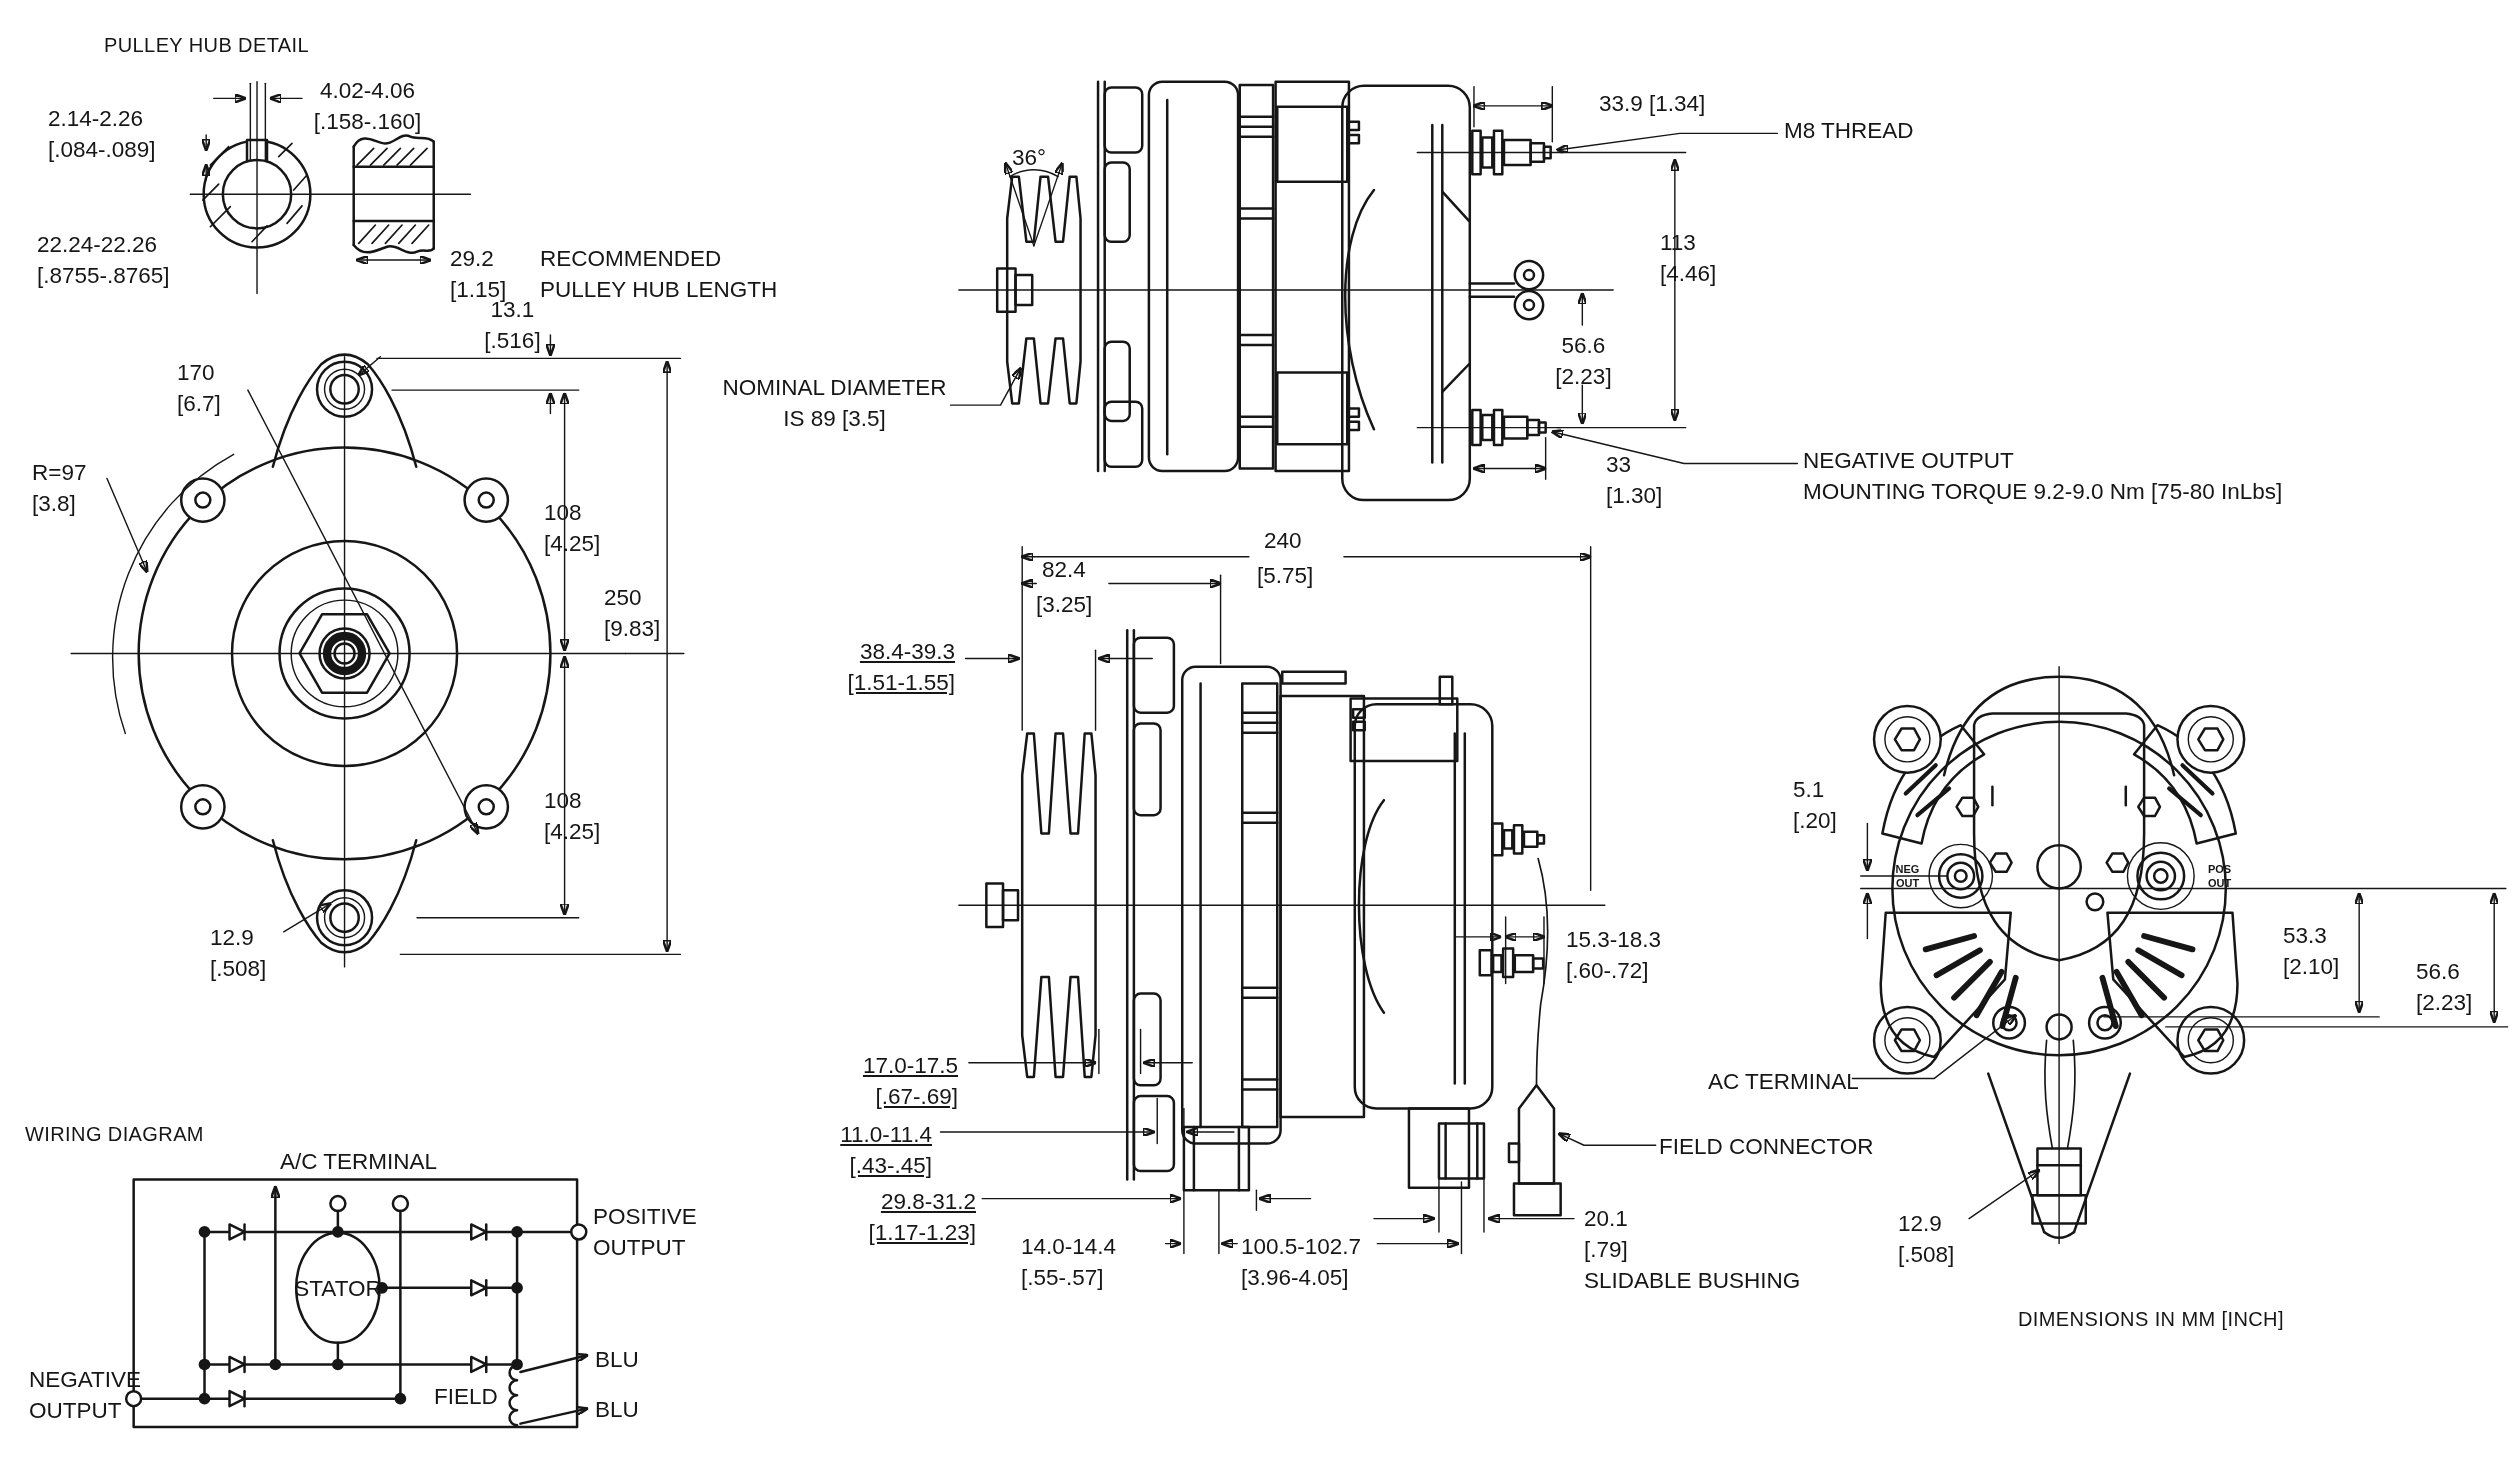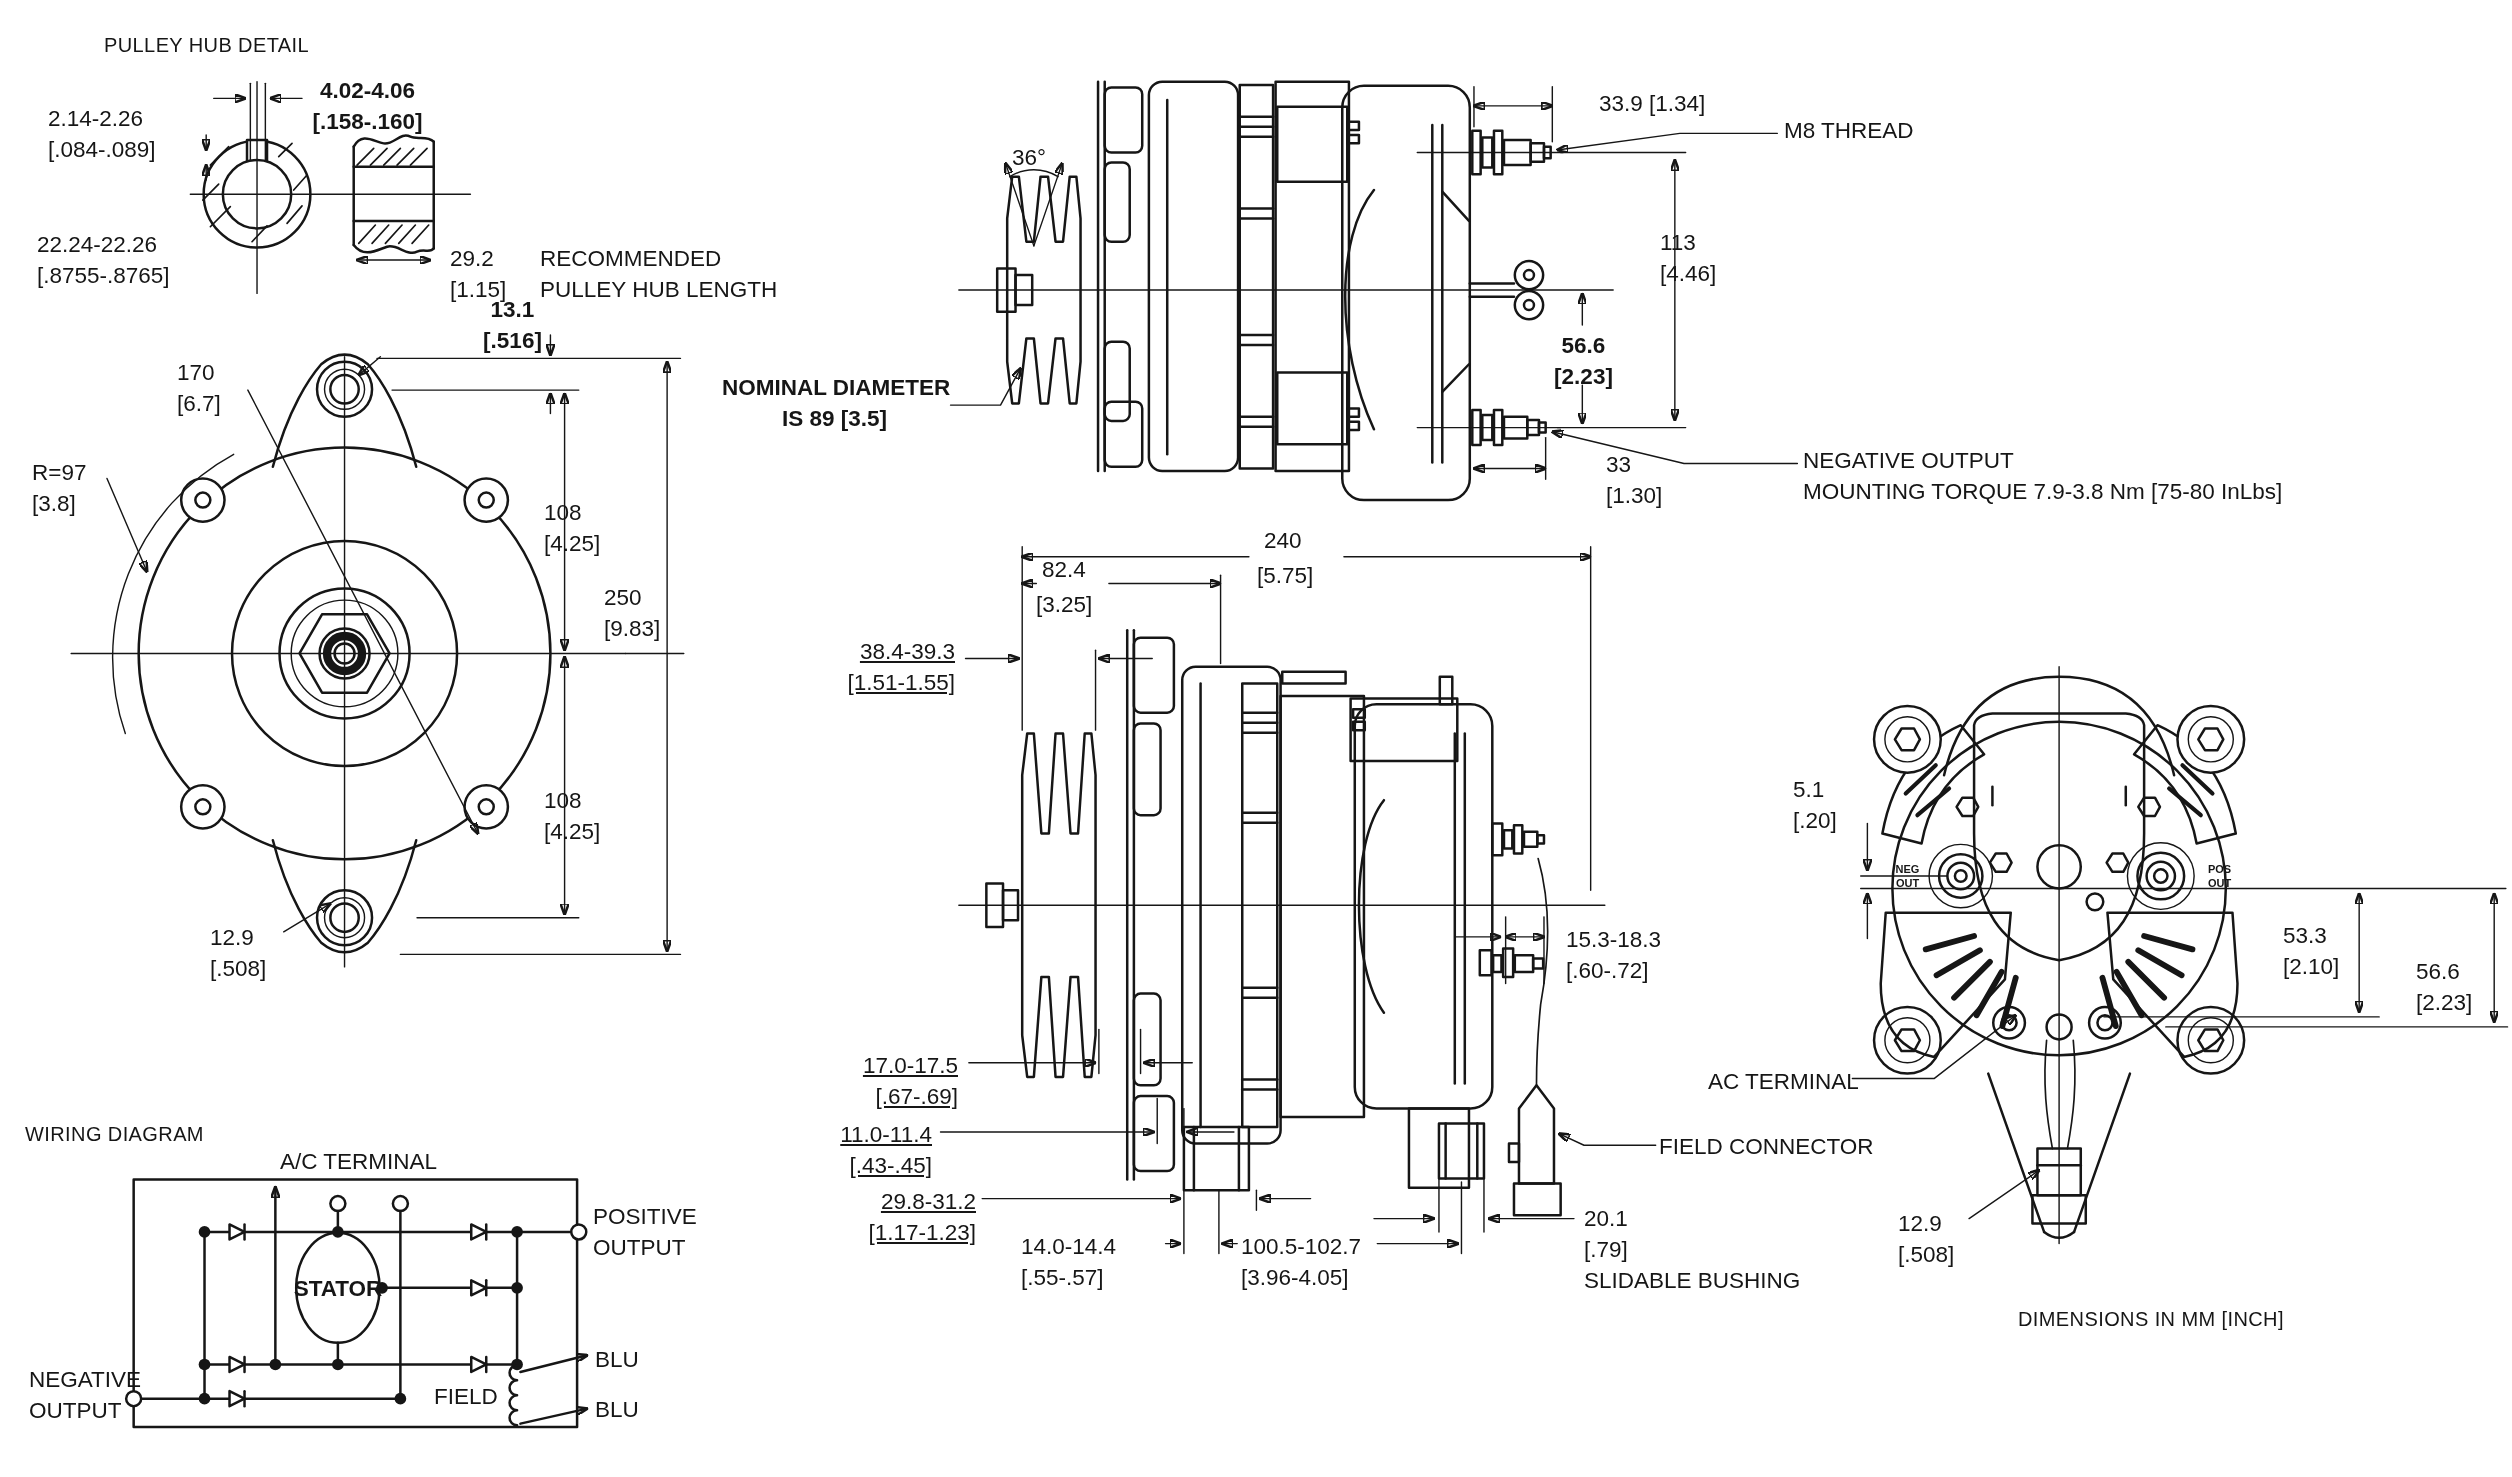--- a/index.html
+++ b/index.html
@@ -10,21 +10,21 @@
   .art .tn{stroke-width:1.7;}
   .art .h{stroke-width:2;}
   .art .w{fill:#ffffff;}
   .art .k{fill:#161616;stroke:none;}
   .art .b9{stroke-width:10;}
   .art .sl{stroke-width:7;}
   .art .s2{stroke-width:5;}
   .lbl{position:absolute;white-space:nowrap;font-size:22.5px;line-height:31px;color:#161616;}
   .lbl span{display:block;}
   .t{font-size:20px;line-height:35px;letter-spacing:0.4px;margin-top:20px;}
-  .ctr{text-align:center;font-weight:bold;}
+  .ctr{text-align:center;}
   .rt{text-align:right;text-decoration:underline;}
   .sm{font-size:11px;line-height:14px;font-weight:bold;}
 </style>
 </head>
 <body>
 
 <div id="canvas">
 
 <svg class="art" width="2512" height="1477" viewBox="0 0 3013 1772">
   <defs>
@@ -527,21 +527,21 @@
 <div class="lbl ctr" style="left:1545px;top:330px;width:77px">
   <span>56.6</span>
       <span>[2.23]</span>
 </div>
 <div class="lbl" style="left:1606px;top:449px">
   <span>33</span>
       <span>[1.30]</span>
 </div>
 <div class="lbl" style="left:1803px;top:445px">
   <span>NEGATIVE OUTPUT</span>
-      <span>MOUNTING TORQUE 7.9-3.8 Nm [75-80 InLbs]</span>
+      <span>MOUNTING TORQUE 9.2-9.0 Nm [75-80 InLbs]</span>
 </div>
 
 <div class="lbl" style="left:1264px;top:525px">240</div>
 <div class="lbl" style="left:1257px;top:560px">[5.75]</div>
 <div class="lbl" style="left:1042px;top:554px">82.4</div>
 <div class="lbl" style="left:1036px;top:589px">[3.25]</div>
 <div class="lbl rt" style="left:822px;top:636px;width:133px">
   <span>38.4-39.3</span>
       <span>[1.51-1.55]</span>
 </div>

